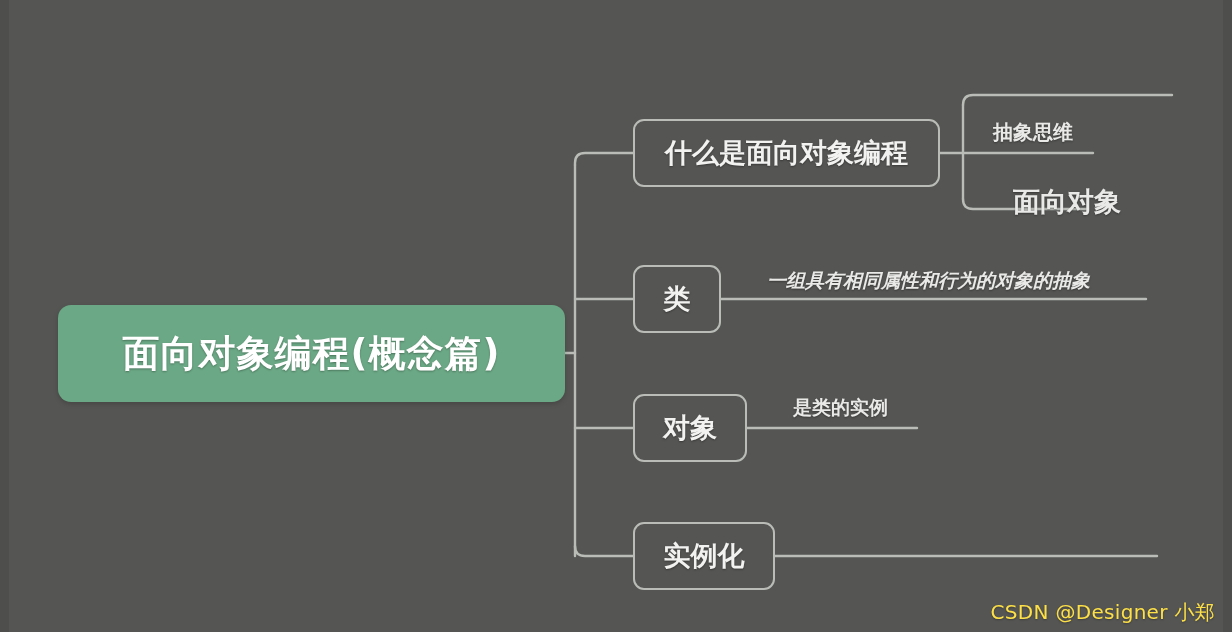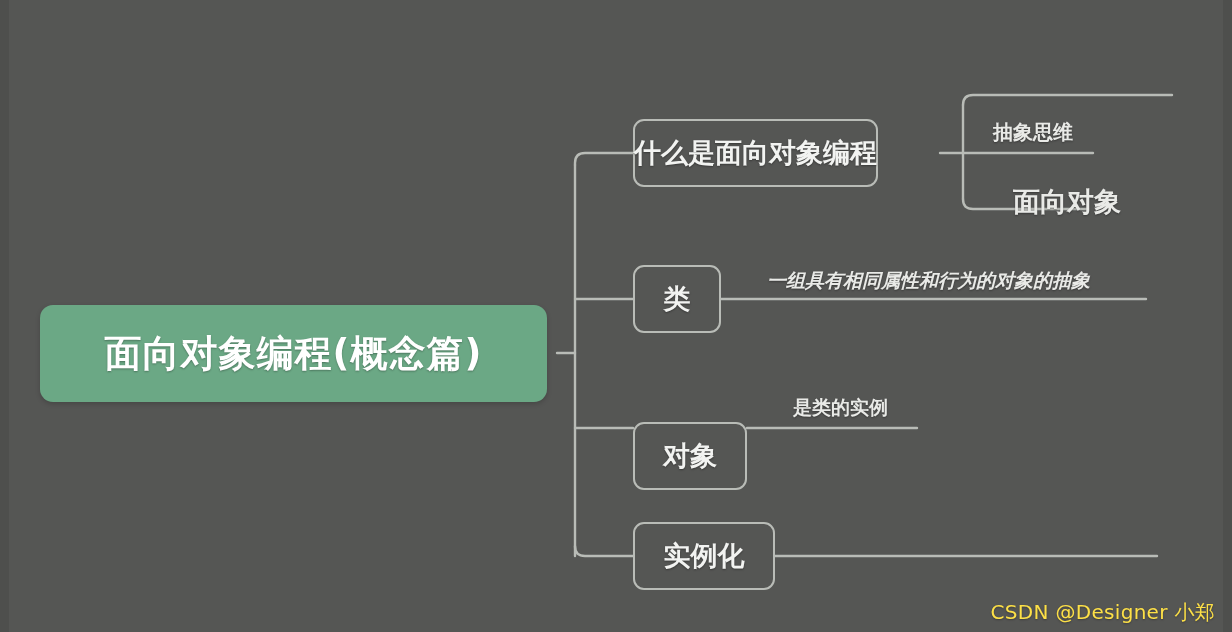--- a/index.html
+++ b/index.html
@@ -41,21 +41,21 @@
   .node {
     position: absolute;
     box-sizing: border-box;
     display: flex;
     align-items: center;
     justify-content: center;
   }
 
   
   .root-node {
-    left: 40px;
+    left: 58px;
     top: 305px;
     width: 507px;
     height: 97px;
     background: #6ba885;
     border-radius: 13px;
     box-shadow: 0 2px 5px rgba(0,0,0,0.18);
   }
   .root-node .label {
     color: #ffffff;
     font-size: 37px;
@@ -71,27 +71,27 @@
     border-radius: 11px;
     background: transparent;
   }
   .branch-node .label {
     color: #f2f3f1;
     font-weight: bold;
     white-space: nowrap;
     text-shadow: 0 1px 2px rgba(0,0,0,0.35);
   }
 
-  #node-concept { left: 633px; top: 119px; width: 245px; height: 68px; justify-content: center; }
+  #node-concept { left: 633px; top: 119px; width: 307px; height: 68px; justify-content: center; }
   #node-concept .label { font-size: 27px; }
 
   #node-class { left: 633px; top: 265px; width: 88px; height: 68px; }
   #node-class .label { font-size: 27px; }
 
-  #node-object { left: 633px; top: 394px; width: 114px; height: 68px; margin-top: 28px; }
+  #node-object { left: 633px; top: 394px; width: 114px; height: 68px; }
   #node-object .label { font-size: 27px; }
 
   #node-instantiate { left: 633px; top: 522px; width: 142px; height: 68px; }
   #node-instantiate .label { font-size: 27px; text-align: center; }
 
   
   .leaf-text {
     position: absolute;
     color: #e9eae7;
     font-weight: bold;

